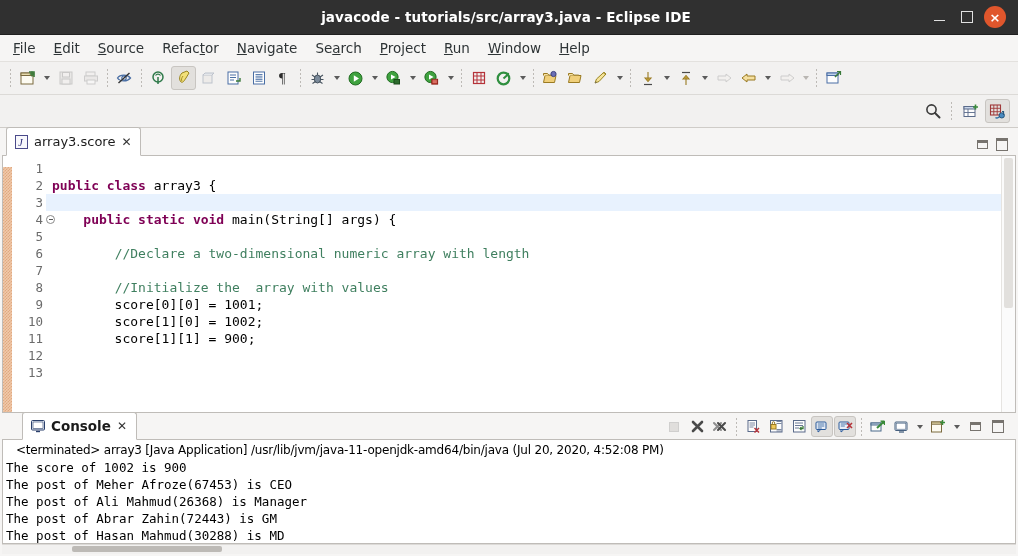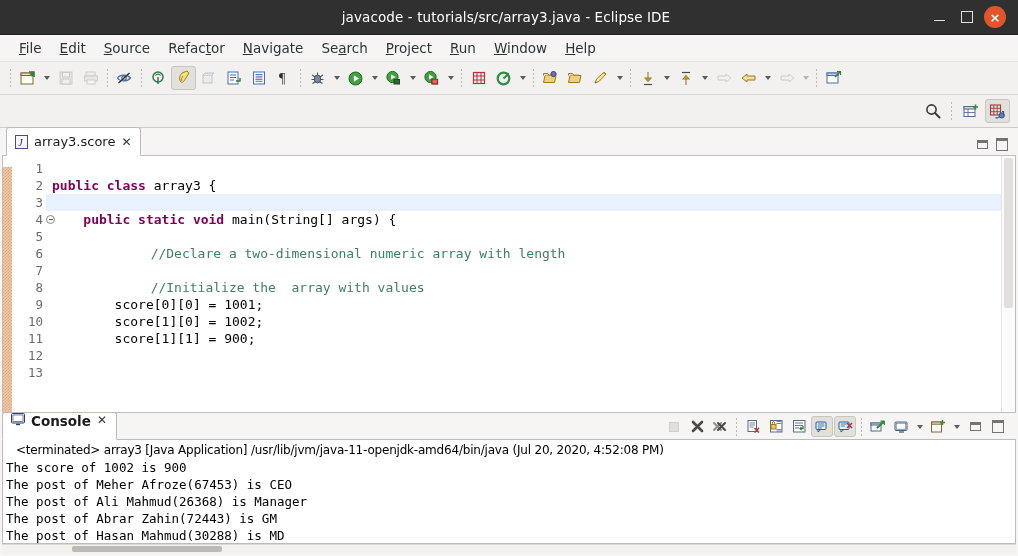--- a/index.html
+++ b/index.html
@@ -12,37 +12,37 @@
   .app{width:1018px;height:556px;position:relative;display:flex;flex-direction:column;background:#f6f5f4;}
 
   
   .titlebar{
     height:34px;flex:0 0 34px;background:#303030;
     display:flex;align-items:center;position:relative;
     border-bottom:1px solid #1f1f1f;
   }
   .title-text{
     position:absolute;left:0;right:6px;text-align:center;
-    color:#ffffff;font-size:13.5px;font-weight:normal;
+    color:#ffffff;font-size:13.5px;font-weight:bold;
     letter-spacing:0.1px;pointer-events:none;
   }
   .win-btns{margin-left:auto;display:flex;align-items:center;gap:0px;padding-right:9px;z-index:2;}
   .win-btn{width:28px;height:28px;display:flex;align-items:center;justify-content:center;color:#e8e8e8;}
   .win-btn .min{display:block;width:11px;height:1.5px;background:#e0e0e0;margin-top:7px;}
   .win-btn .max{display:block;width:10px;height:10px;border:1.5px solid #e0e0e0;}
   .close-circle{
     width:22px;height:22px;border-radius:50%;
     background:#e0562c;display:flex;align-items:center;justify-content:center;
     color:#fff;font-size:13px;line-height:1;font-weight:bold;
   }
 
   
   .menubar{
     height:26px;flex:0 0 26px;background:#f6f5f4;
-    display:flex;align-items:center;padding-left:10px;
+    display:flex;align-items:center;padding-left:4px;
     border-bottom:1px solid #e3e1de;font-size:13.5px;color:#2e3436;
   }
   .menu-item{padding:3px 9px;cursor:default;white-space:nowrap;}
   .menu-item u{text-decoration:underline;}
 
   
   .toolbar{
     height:32px;flex:0 0 32px;background:#f2f1f0;
     display:flex;align-items:center;padding-left:6px;
     border-bottom:1px solid #dcdad7;gap:0px;
@@ -107,36 +107,36 @@
   }
   .fold:after{content:"";position:absolute;left:1.5px;top:3px;width:4px;height:1px;background:#5a5a5a;}
   .codecol{
     flex:1 1 auto;position:relative;overflow:hidden;padding-top:4px;
     font-family:"DejaVu Sans Mono","Liberation Mono",monospace;
     font-size:13px;
   }
   .cl{height:17px;line-height:17px;white-space:pre;padding-left:6px;color:#000;}
   .cl.cur{background:#e8f2fe;}
   .kw{color:#7f0055;font-weight:bold;}
-  .cm{color:#3f7f5f;margin-left:36px;}
+  .cm{color:#3f7f5f;}
   .scrollv{
     width:13px;flex:0 0 13px;background:#fbfbfb;border-left:1px solid #e6e4e1;
     position:relative;
   }
   .scrollv .thumb{position:absolute;top:2px;left:2px;width:9px;height:150px;background:#e2e0dd;border-radius:2px;}
 
   
   .console-wrap{flex:0 0 auto;display:flex;flex-direction:column;background:#f6f5f4;padding:0 2px 2px 2px;}
   .ctabrow{height:27px;flex:0 0 27px;display:flex;align-items:flex-end;position:relative;}
   .ctabrow:after{content:"";position:absolute;left:0;right:0;bottom:0;height:1px;background:#bfbcb8;}
   .ctab{
-    height:26px;display:flex;align-items:flex-start;gap:6px;padding:0 9px 0 8px;
+    height:26px;display:flex;align-items:center;gap:6px;padding:0 9px 0 8px;
     background:#ffffff;border:1px solid #bfbcb8;border-bottom:1px solid #fff;
     border-radius:3px 3px 0 0;font-size:13.5px;font-weight:bold;color:#1b1b1b;
-    position:relative;z-index:2;margin-left:0;
+    position:relative;z-index:2;margin-left:20px;
   }
   .ctabrow-right{margin-left:auto;display:flex;align-items:center;gap:1px;padding:0 7px 3px 0;}
   .cbtn{width:22px;height:21px;display:flex;align-items:center;justify-content:center;position:relative;}
   .cbtn.pressed{background:#e2e0dd;border:1px solid #c8c5c1;border-radius:3px;box-sizing:border-box;}
   .console-body{
     background:#ffffff;border:1px solid #bfbcb8;border-top:none;
     height:104px;box-sizing:border-box;overflow:hidden;position:relative;
     padding:2px 0 0 3px;
   }
   .cline{

